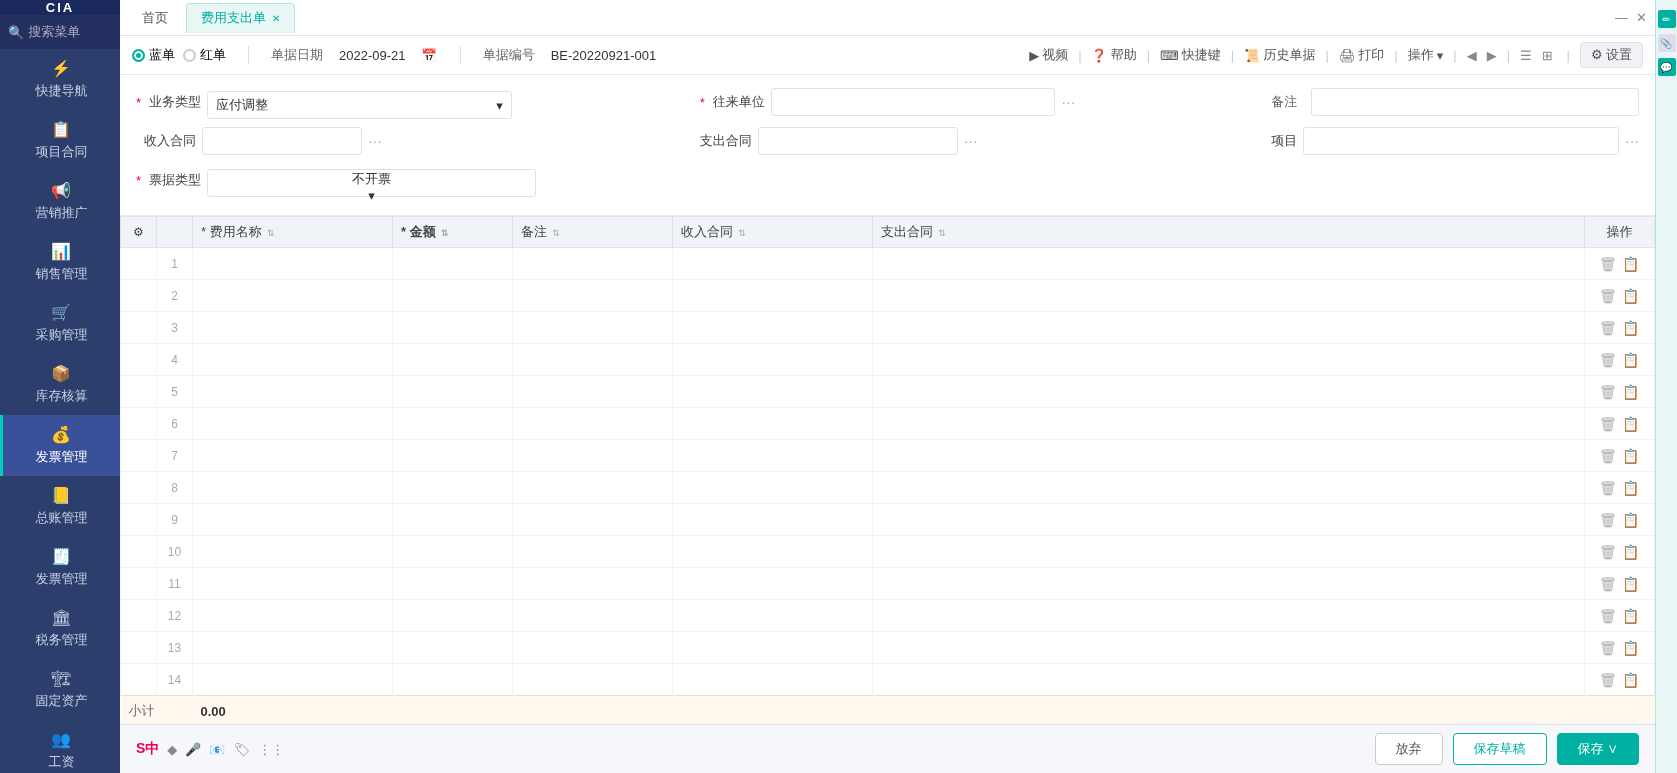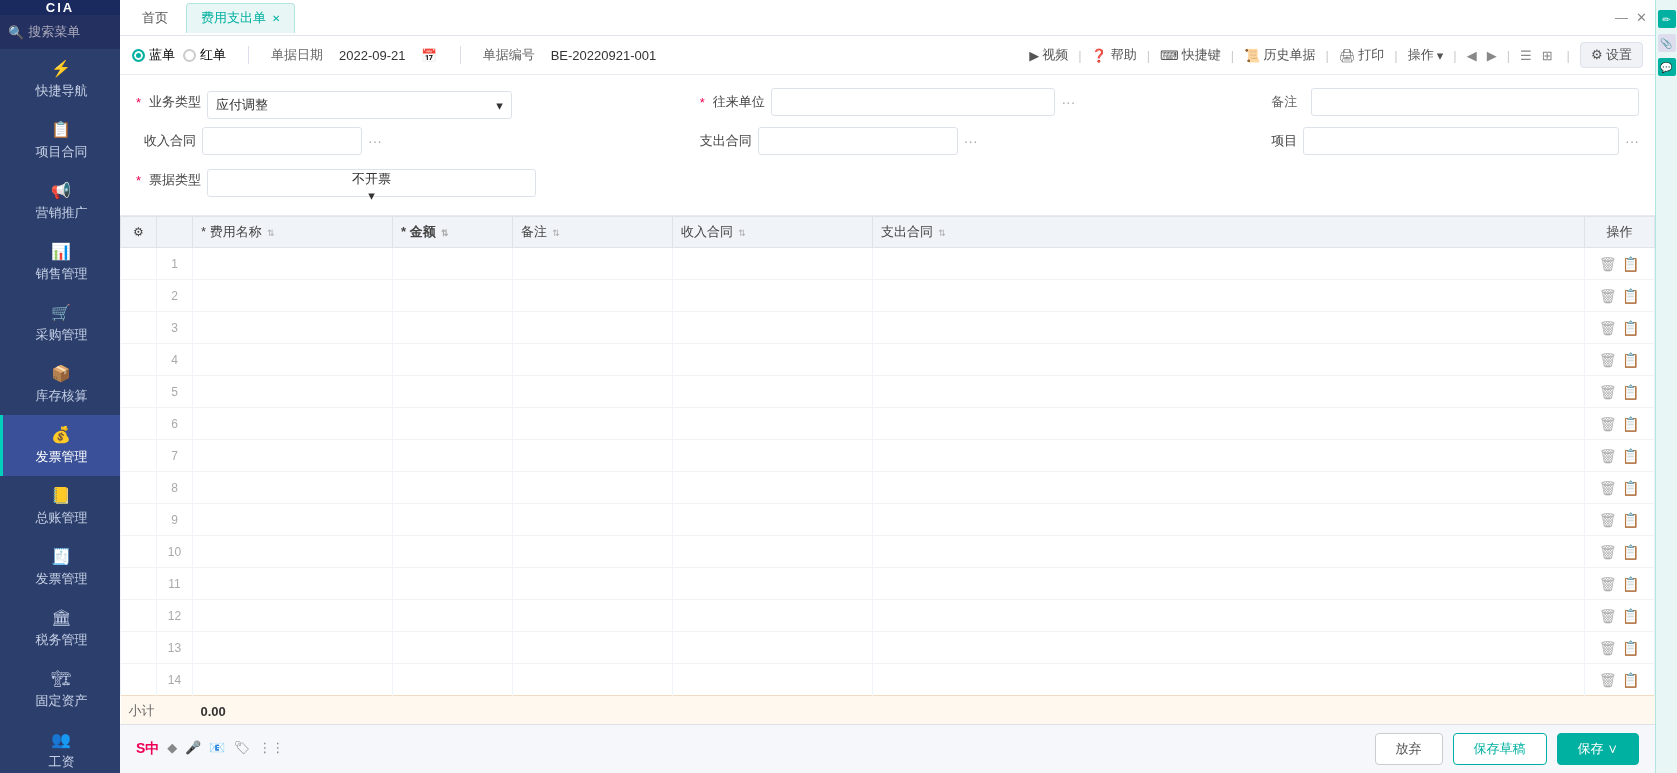--- a/index.html
+++ b/index.html
@@ -212,21 +212,21 @@
     
     .action-bar {
       background: #f5f7fa;
       border-top: 1px solid #dde2ea;
       display: flex;
       align-items: center;
       justify-content: space-between;
       padding: 8px 16px;
       flex-shrink: 0;
     }
-    .action-icons { display: flex; gap: 8px; color: #888; font-size: 18px; }
+    .action-icons { display: flex; gap: 8px; align-items: center; color: #888; font-size: 18px; }
     .action-btns { display: flex; gap: 10px; }
     .btn { padding: 6px 20px; border-radius: 4px; cursor: pointer; font-size: 13px; border: none; }
     .btn-discard { background: #fff; border: 1px solid #ccc; color: #555; }
     .btn-draft { background: #fff; border: 1px solid #00b0a0; color: #00b0a0; }
     .btn-save { background: #00b0a0; color: #fff; border: 1px solid #00b0a0; }
 
     
     .right-panel {
       width: 22px;
       background: #e8f6f5;

